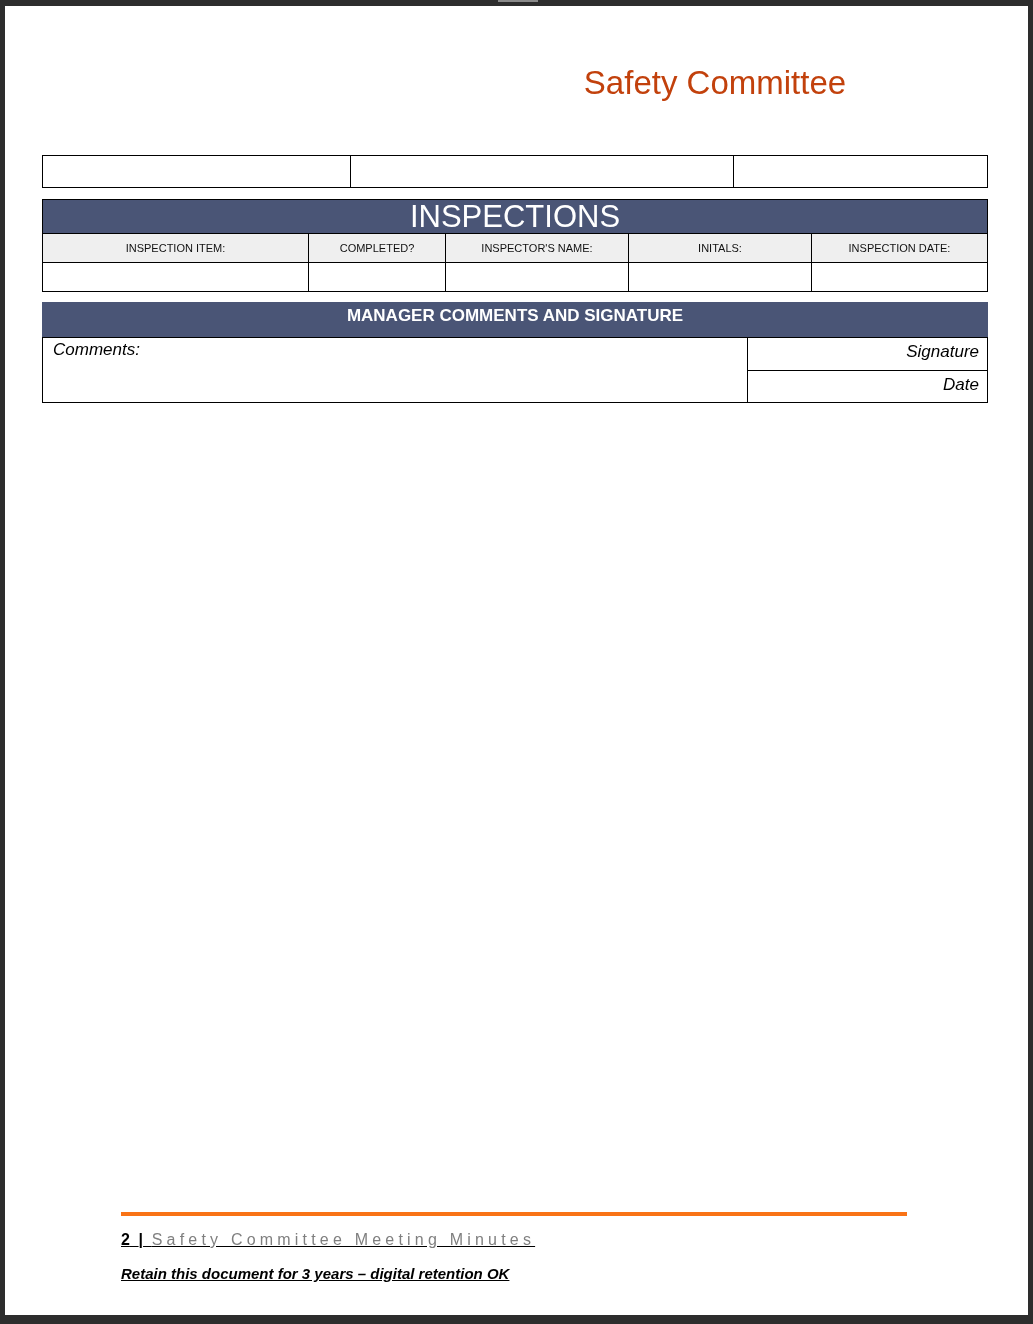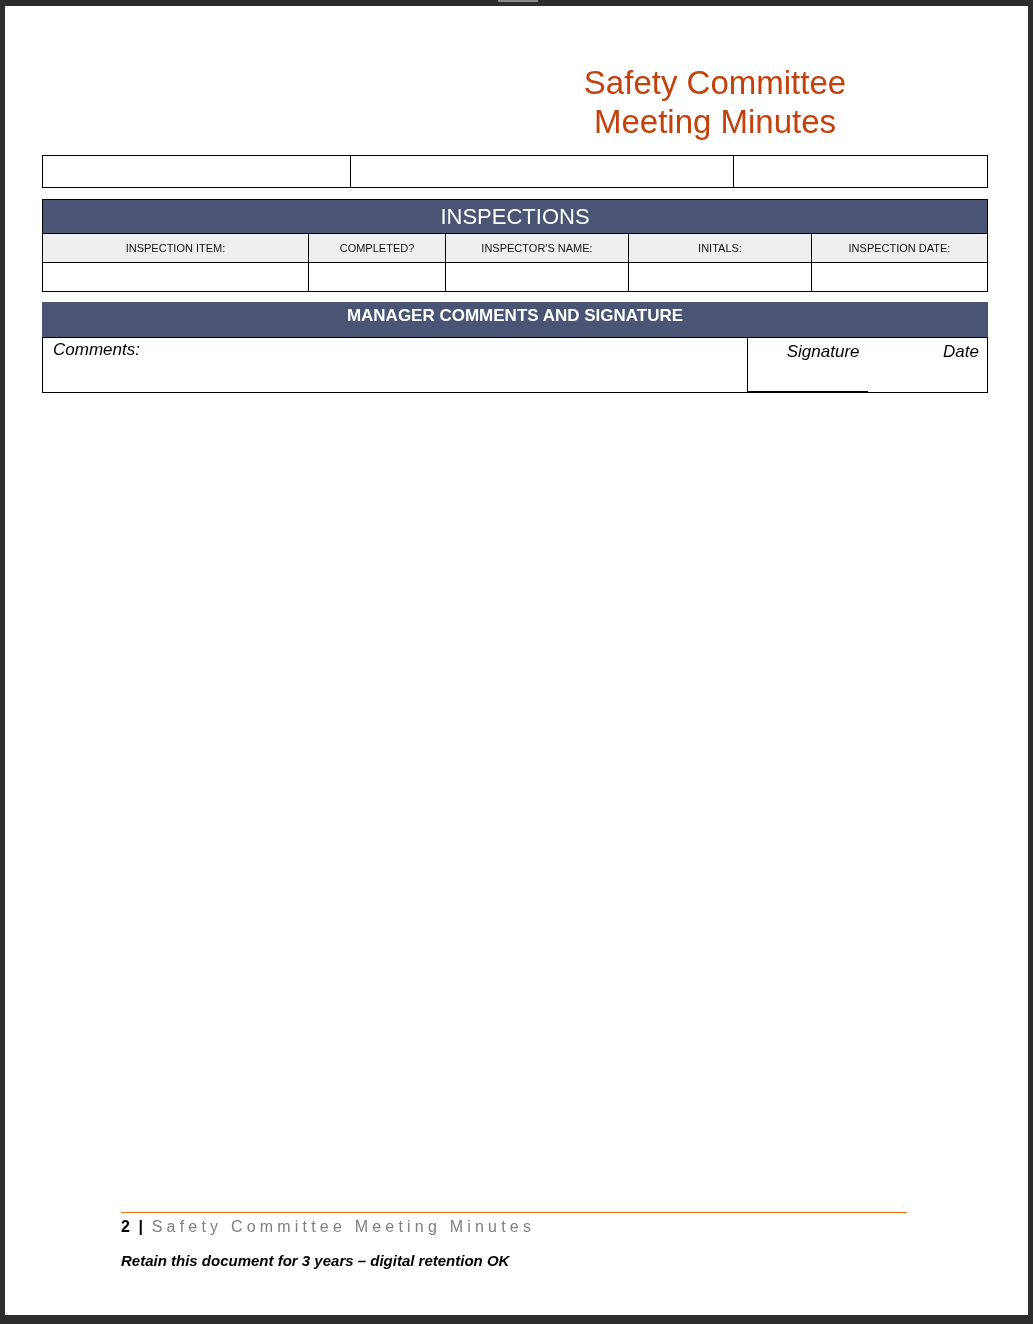--- a/index.html
+++ b/index.html
@@ -31,73 +31,72 @@
   .info-cell { height: 100%; box-sizing: border-box; border-right: 1px solid #000; }
   .info-cell:last-child { border-right: none; }
 
   .insp {
     position: absolute; left: 37px; top: 193px; width: 946px;
     border: 1px solid #000; box-sizing: border-box;
   }
   .band {
     background: #4a5576; color: #fff; text-align: center;
   }
-  .insp-title { height: 33px; line-height: 34px; font-size: 22px; }
+  .insp-title { height: 33px; line-height: 34px; font-size: 31px; }
   .row { display: flex; border-top: 1px solid #000; }
   .hdr-row { height: 28px; background: #efefef; }
   .data-row { height: 28px; }
   .cell {
     box-sizing: border-box; border-right: 1px solid #000;
     display: flex; align-items: center; justify-content: center;
   }
   .cell:last-child { border-right: none; }
   .hdr-cell { font-size: 11px; font-weight: normal; color: #111; }
 
   .mgr {
     position: absolute; left: 37px; top: 296px; width: 946px;
     box-sizing: border-box;
   }
   .mgr-title {
     height: 35px; line-height: 27px; font-size: 17px; font-weight: bold;
   }
   .mgr-body {
-    display: flex; border: 1px solid #000; height: 56px; box-sizing: border-box;
+    display: flex; border: 1px solid #000; height: 66px; box-sizing: border-box;
   }
   .comments {
     width: 705px; box-sizing: border-box; border-right: 1px solid #000;
     font-style: italic; font-size: 17px; color: #000;
     padding: 2px 0 0 10px;
   }
-  .sig-col { flex: 1; display: flex; flex-direction: row; }
+  .sig-col { flex: 1; display: flex; flex-direction: column; }
   .sig-row {
     flex: 1; box-sizing: border-box; text-align: right;
     font-style: italic; font-size: 17px; padding: 4px 8px 0 0; color: #000;
   }
   .sig-row:first-child { border-bottom: 1px solid #000; }
 
   .footer {
     position: absolute; left: 116px; top: 1206px; width: 786px;
-    border-top: 1px solid #f97316; padding-top: 5px;
+    border-top: 4px solid #f97316; padding-top: 15px; text-decoration: underline;
   }
   .footer-line1 { font-size: 16px; color: #7f7f7f; letter-spacing: 4.2px; white-space: nowrap; }
   .page-num { color: #000; font-weight: bold; letter-spacing: 0; }
   .footer-line2 {
     font-size: 15px; font-weight: bold; font-style: italic; color: #000; margin-top: 16px;
   }
 </style>
 </head>
 <body>
 
 <div class="top-tab"></div>
 
 <div class="page">
 
   <div class="doc-title">
     <div>Safety Committee</div>
-    <div>Meeting Minutes</div>
   </div>
 
   <div class="info-table">
     <div class="info-cell" style="width:308px"></div>
     <div class="info-cell" style="width:383px"></div>
     <div class="info-cell" style="flex:1"></div>
   </div>
 
   <div class="insp">
     <div class="band insp-title">INSPECTIONS</div>

